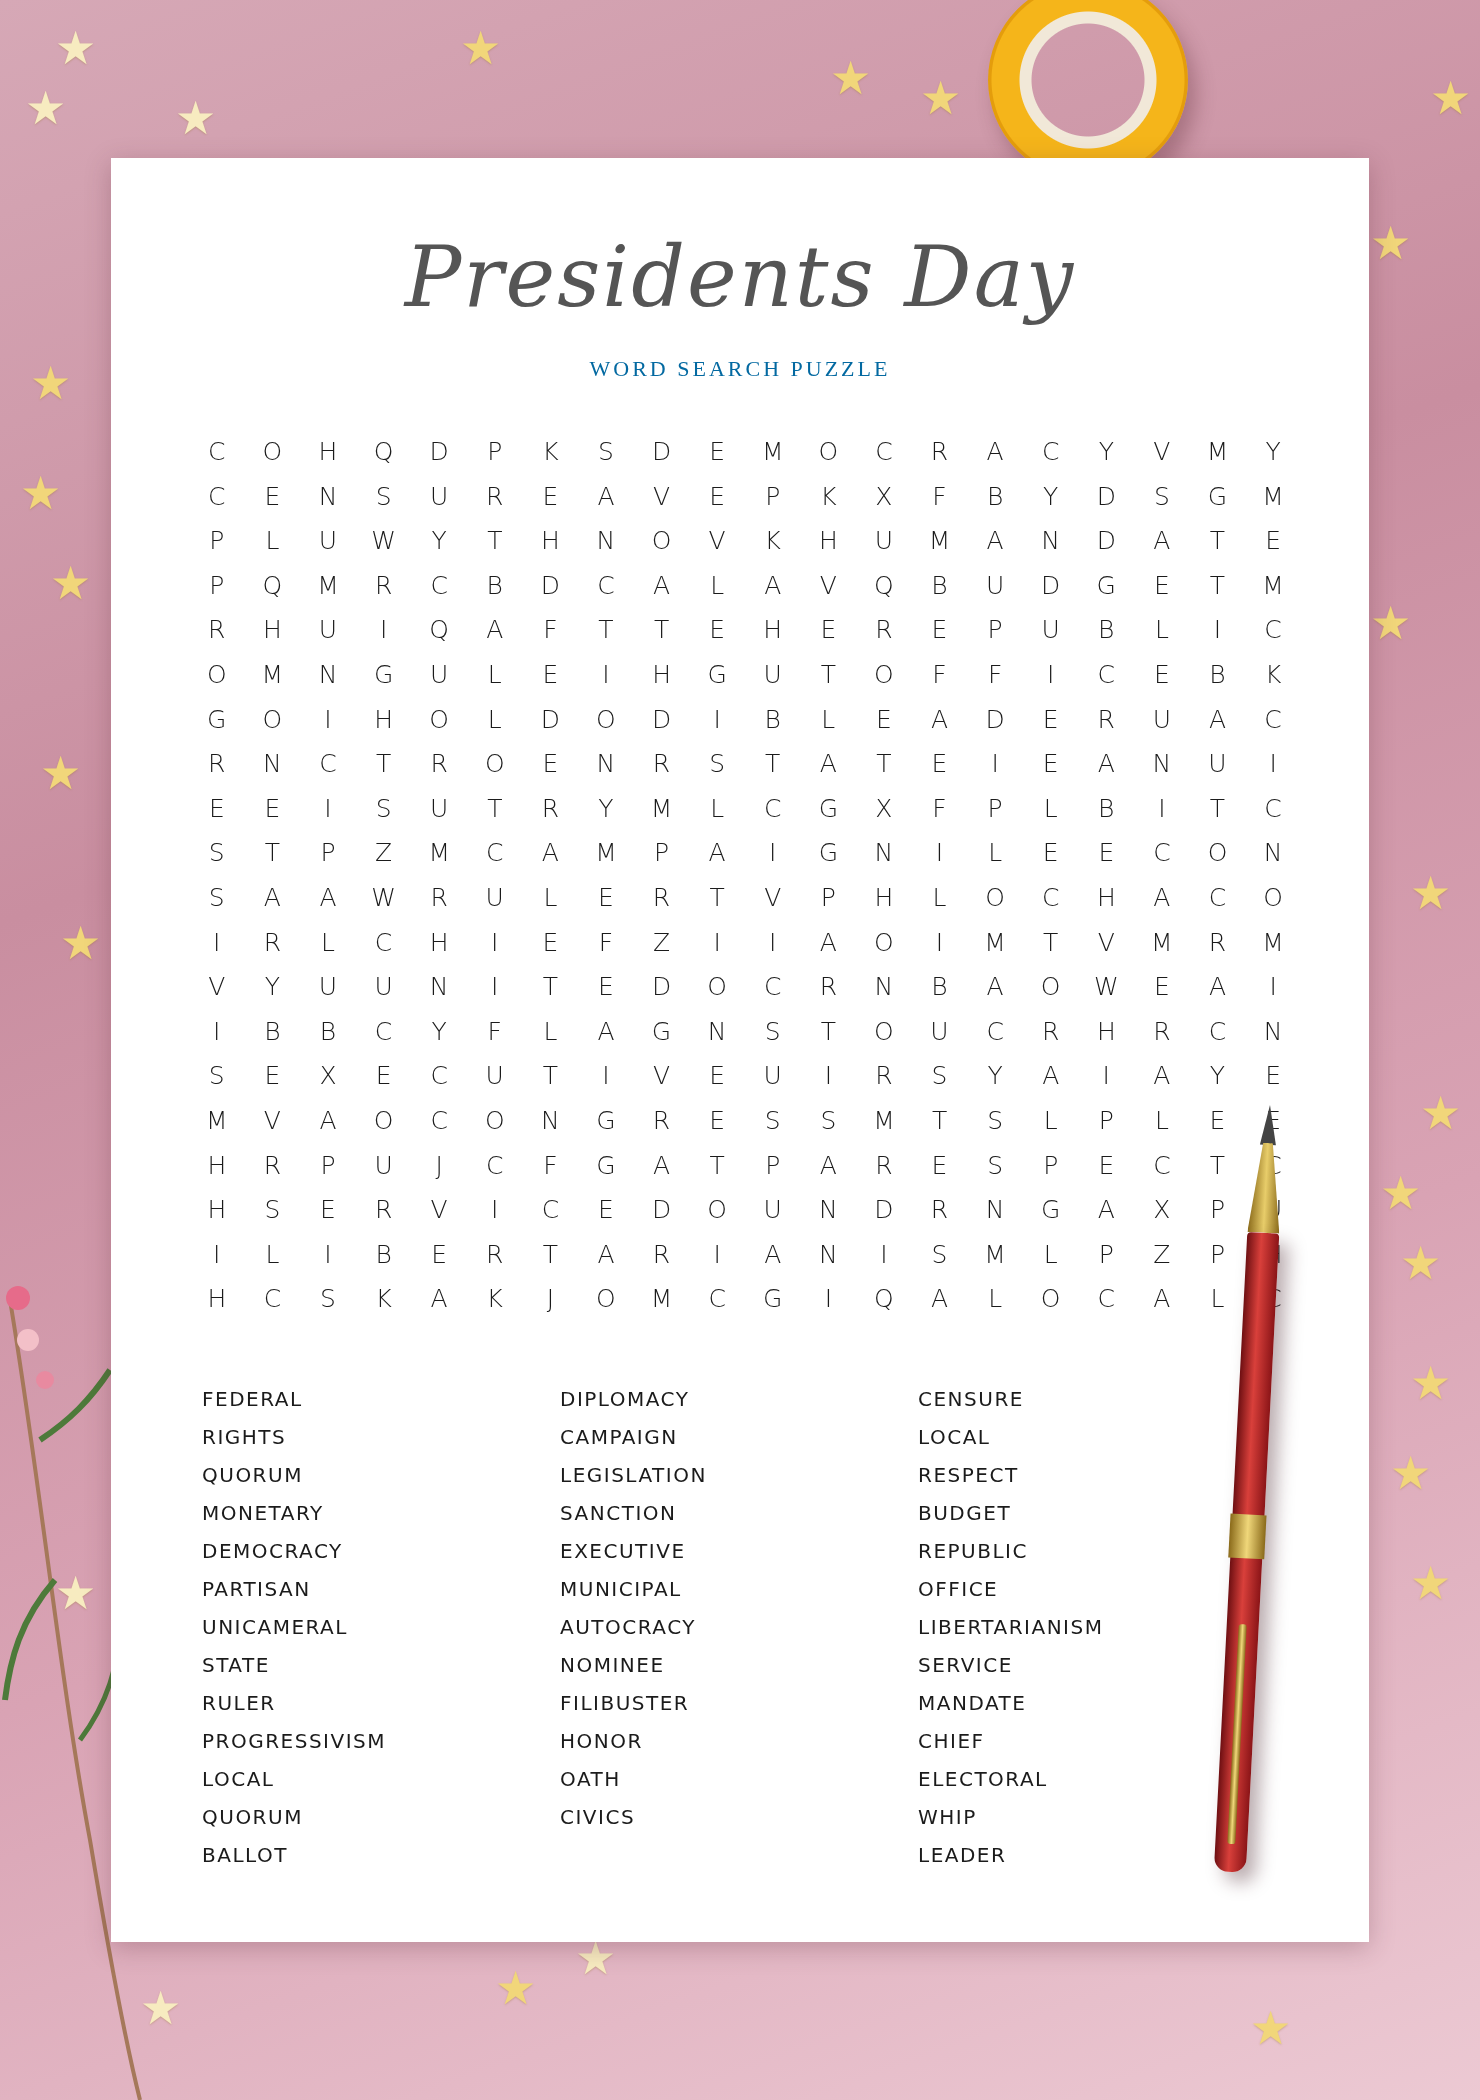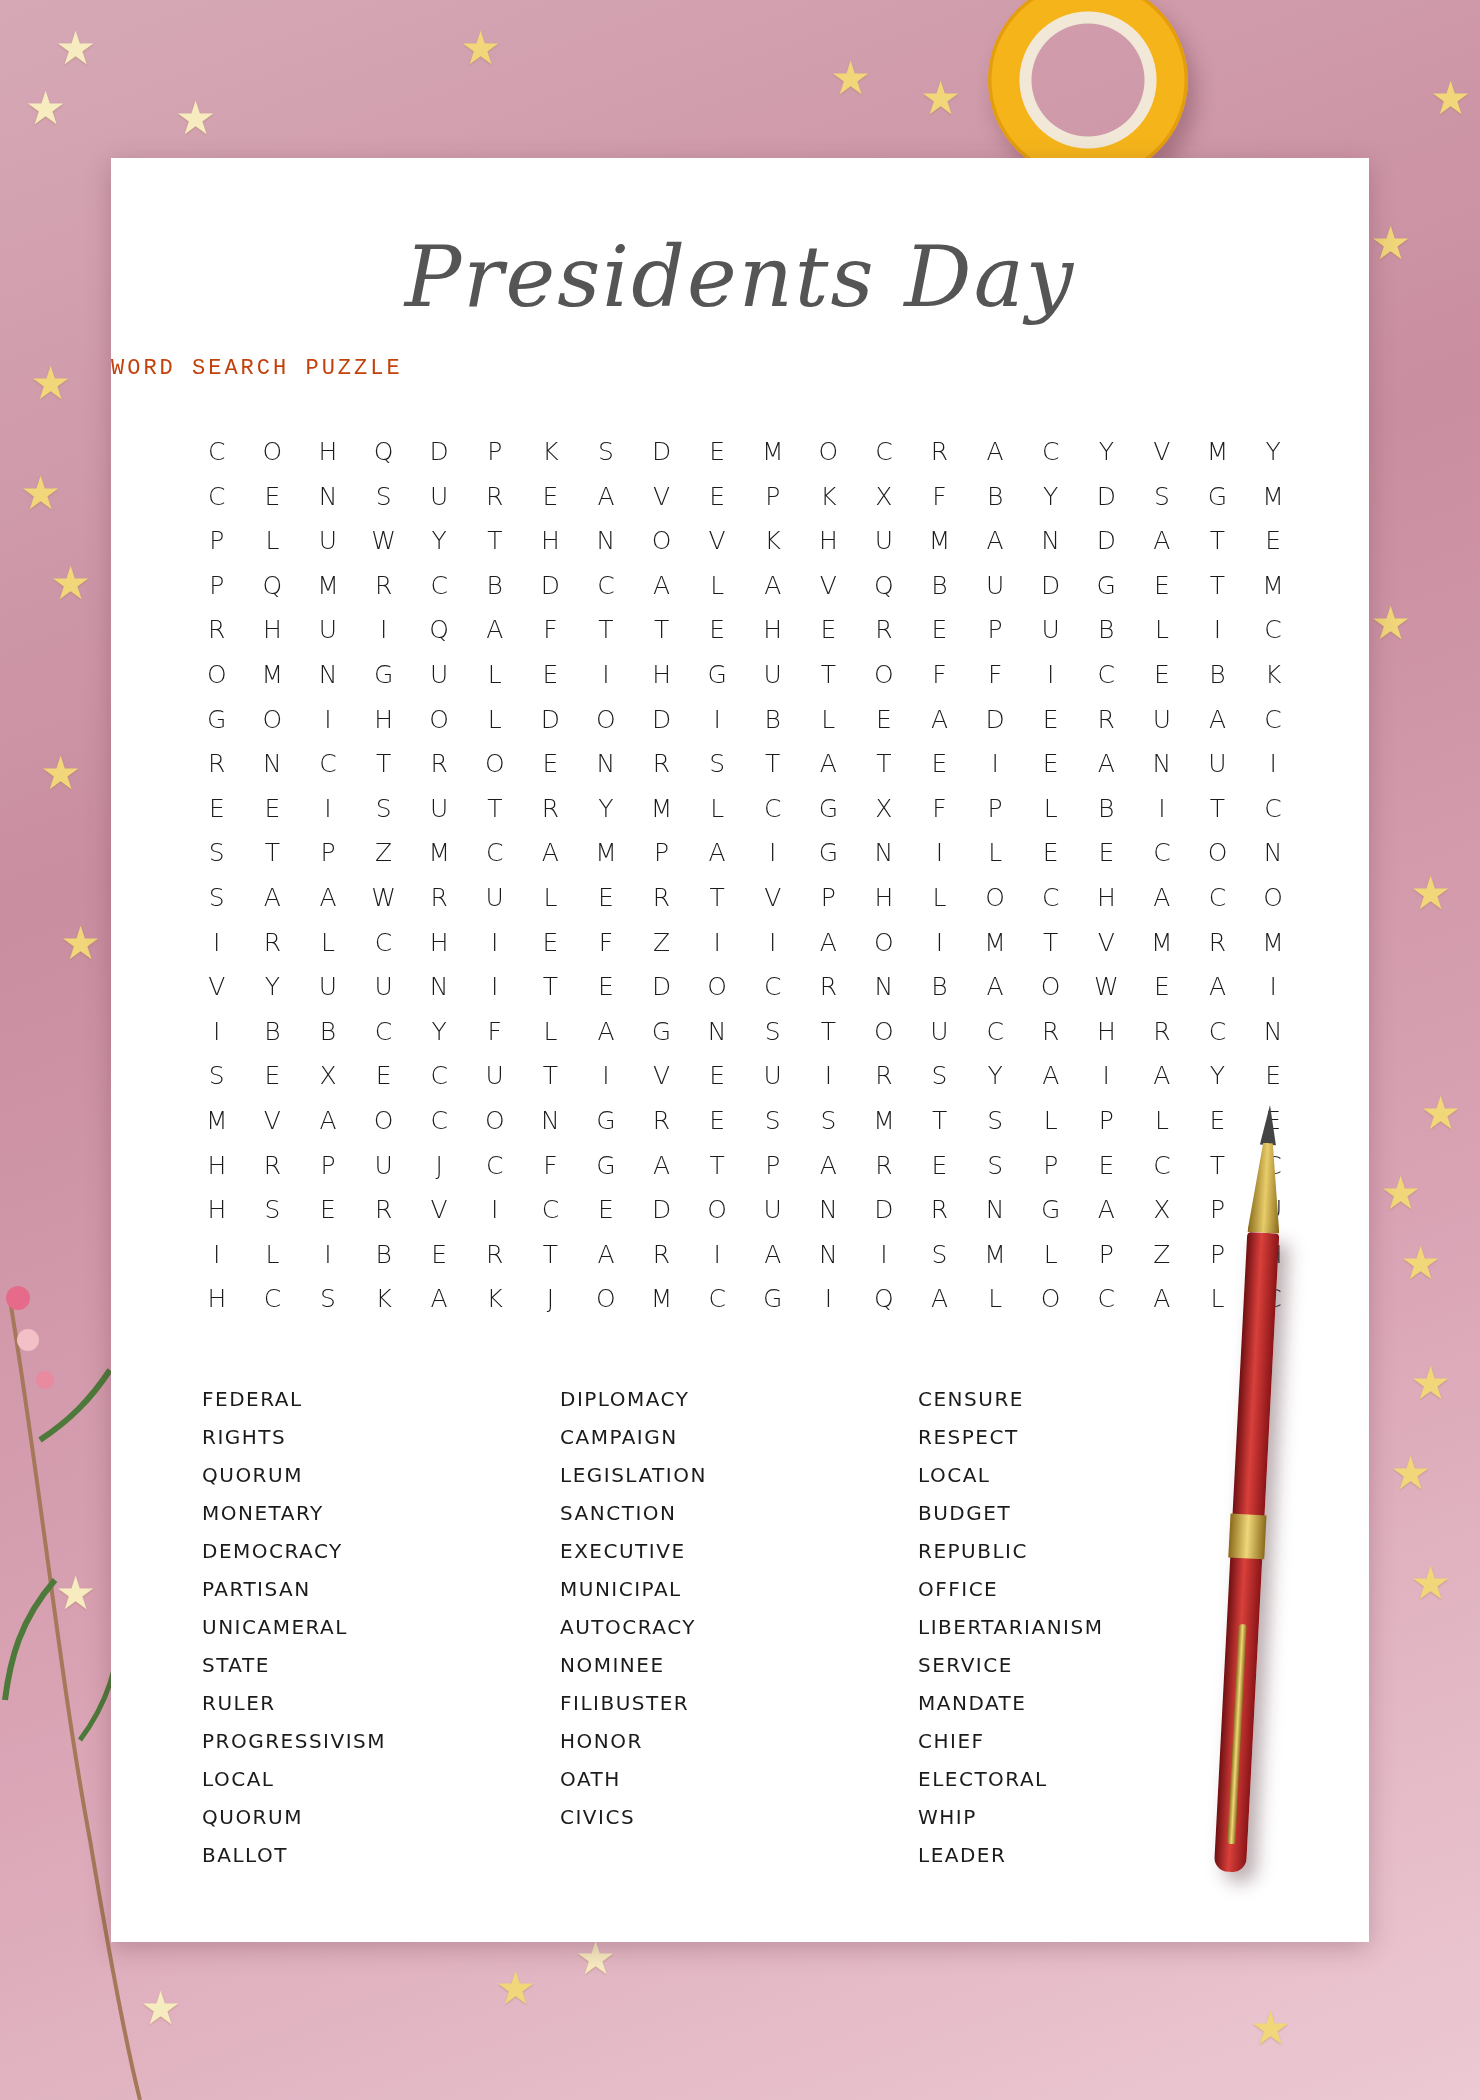--- a/index.html
+++ b/index.html
@@ -13,22 +13,22 @@
   .paper {
     position:absolute; left:111px; top:158px; width:1258px; height:1784px;
     background:#ffffff; box-shadow: 0 6px 24px rgba(90,40,55,.28);
   }
   .title {
     position:absolute; top:70px; left:0; right:0; text-align:center;
     font-family: "DejaVu Serif", serif; font-style:italic; font-size:84px; color:#555555;
     letter-spacing:2px;
   }
   .subtitle {
-    position:absolute; top:198px; left:0; right:0; 
-    font-family:Liberation Mono, monospace; font-size:22px; color:#c2410c; letter-spacing:3px;
+    position:absolute; top:198px; left:0; right:0; text-align:center;
+    font-family:Liberation Serif, serif; font-size:22px; color:#0369a1; letter-spacing:3px;
   }
   .grid {
     position:absolute; left:78px; top:272px; width:1112px;
     display:grid; grid-template-columns: repeat(20, 55.6px); grid-auto-rows:44.6px;
   }
   .cell {
     text-align:center; font-family:"DejaVu Sans", sans-serif; font-size:25px; font-weight:300;
     color:#1b1b1b; line-height:44.6px;
   }
   .words {
@@ -527,22 +527,22 @@
         <div class="word">MUNICIPAL</div>
         <div class="word">AUTOCRACY</div>
         <div class="word">NOMINEE</div>
         <div class="word">FILIBUSTER</div>
         <div class="word">HONOR</div>
         <div class="word">OATH</div>
         <div class="word">CIVICS</div>
       </div>
       <div class="col">
         <div class="word">CENSURE</div>
+        <div class="word">LOCAL</div>
         <div class="word">RESPECT</div>
-        <div class="word">LOCAL</div>
         <div class="word">BUDGET</div>
         <div class="word">REPUBLIC</div>
         <div class="word">OFFICE</div>
         <div class="word">LIBERTARIANISM</div>
         <div class="word">SERVICE</div>
         <div class="word">MANDATE</div>
         <div class="word">CHIEF</div>
         <div class="word">ELECTORAL</div>
         <div class="word">WHIP</div>
         <div class="word">LEADER</div>

